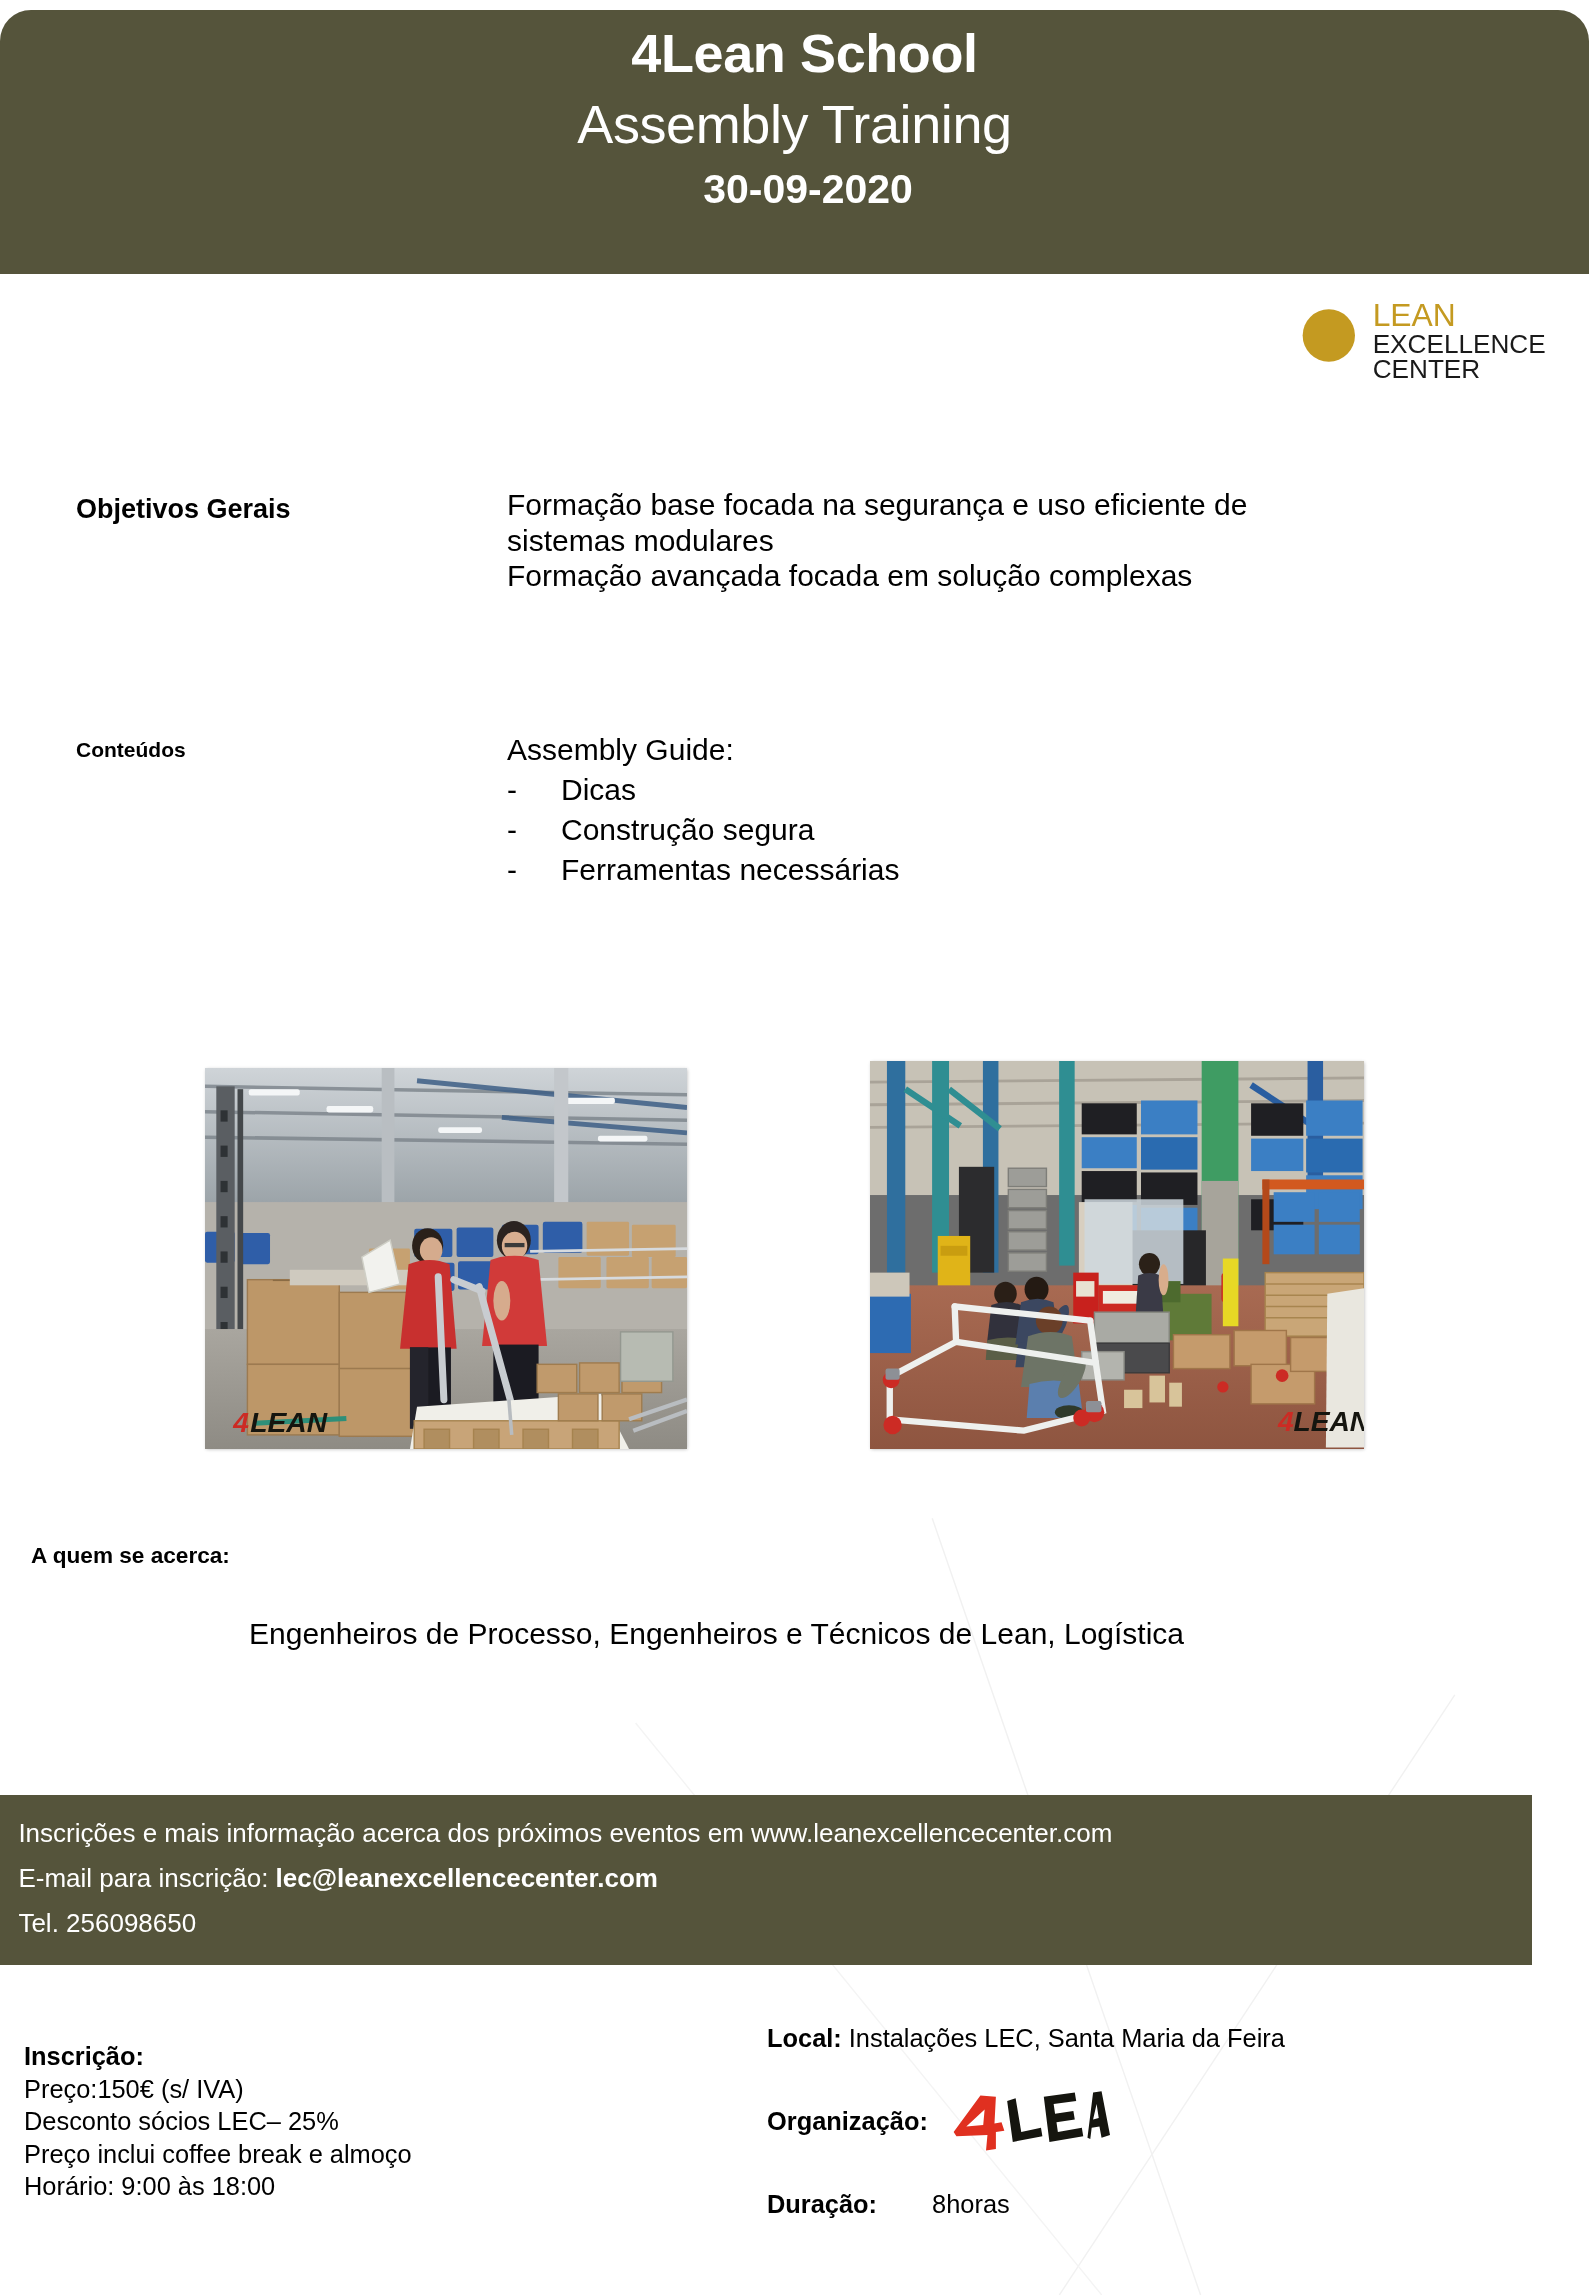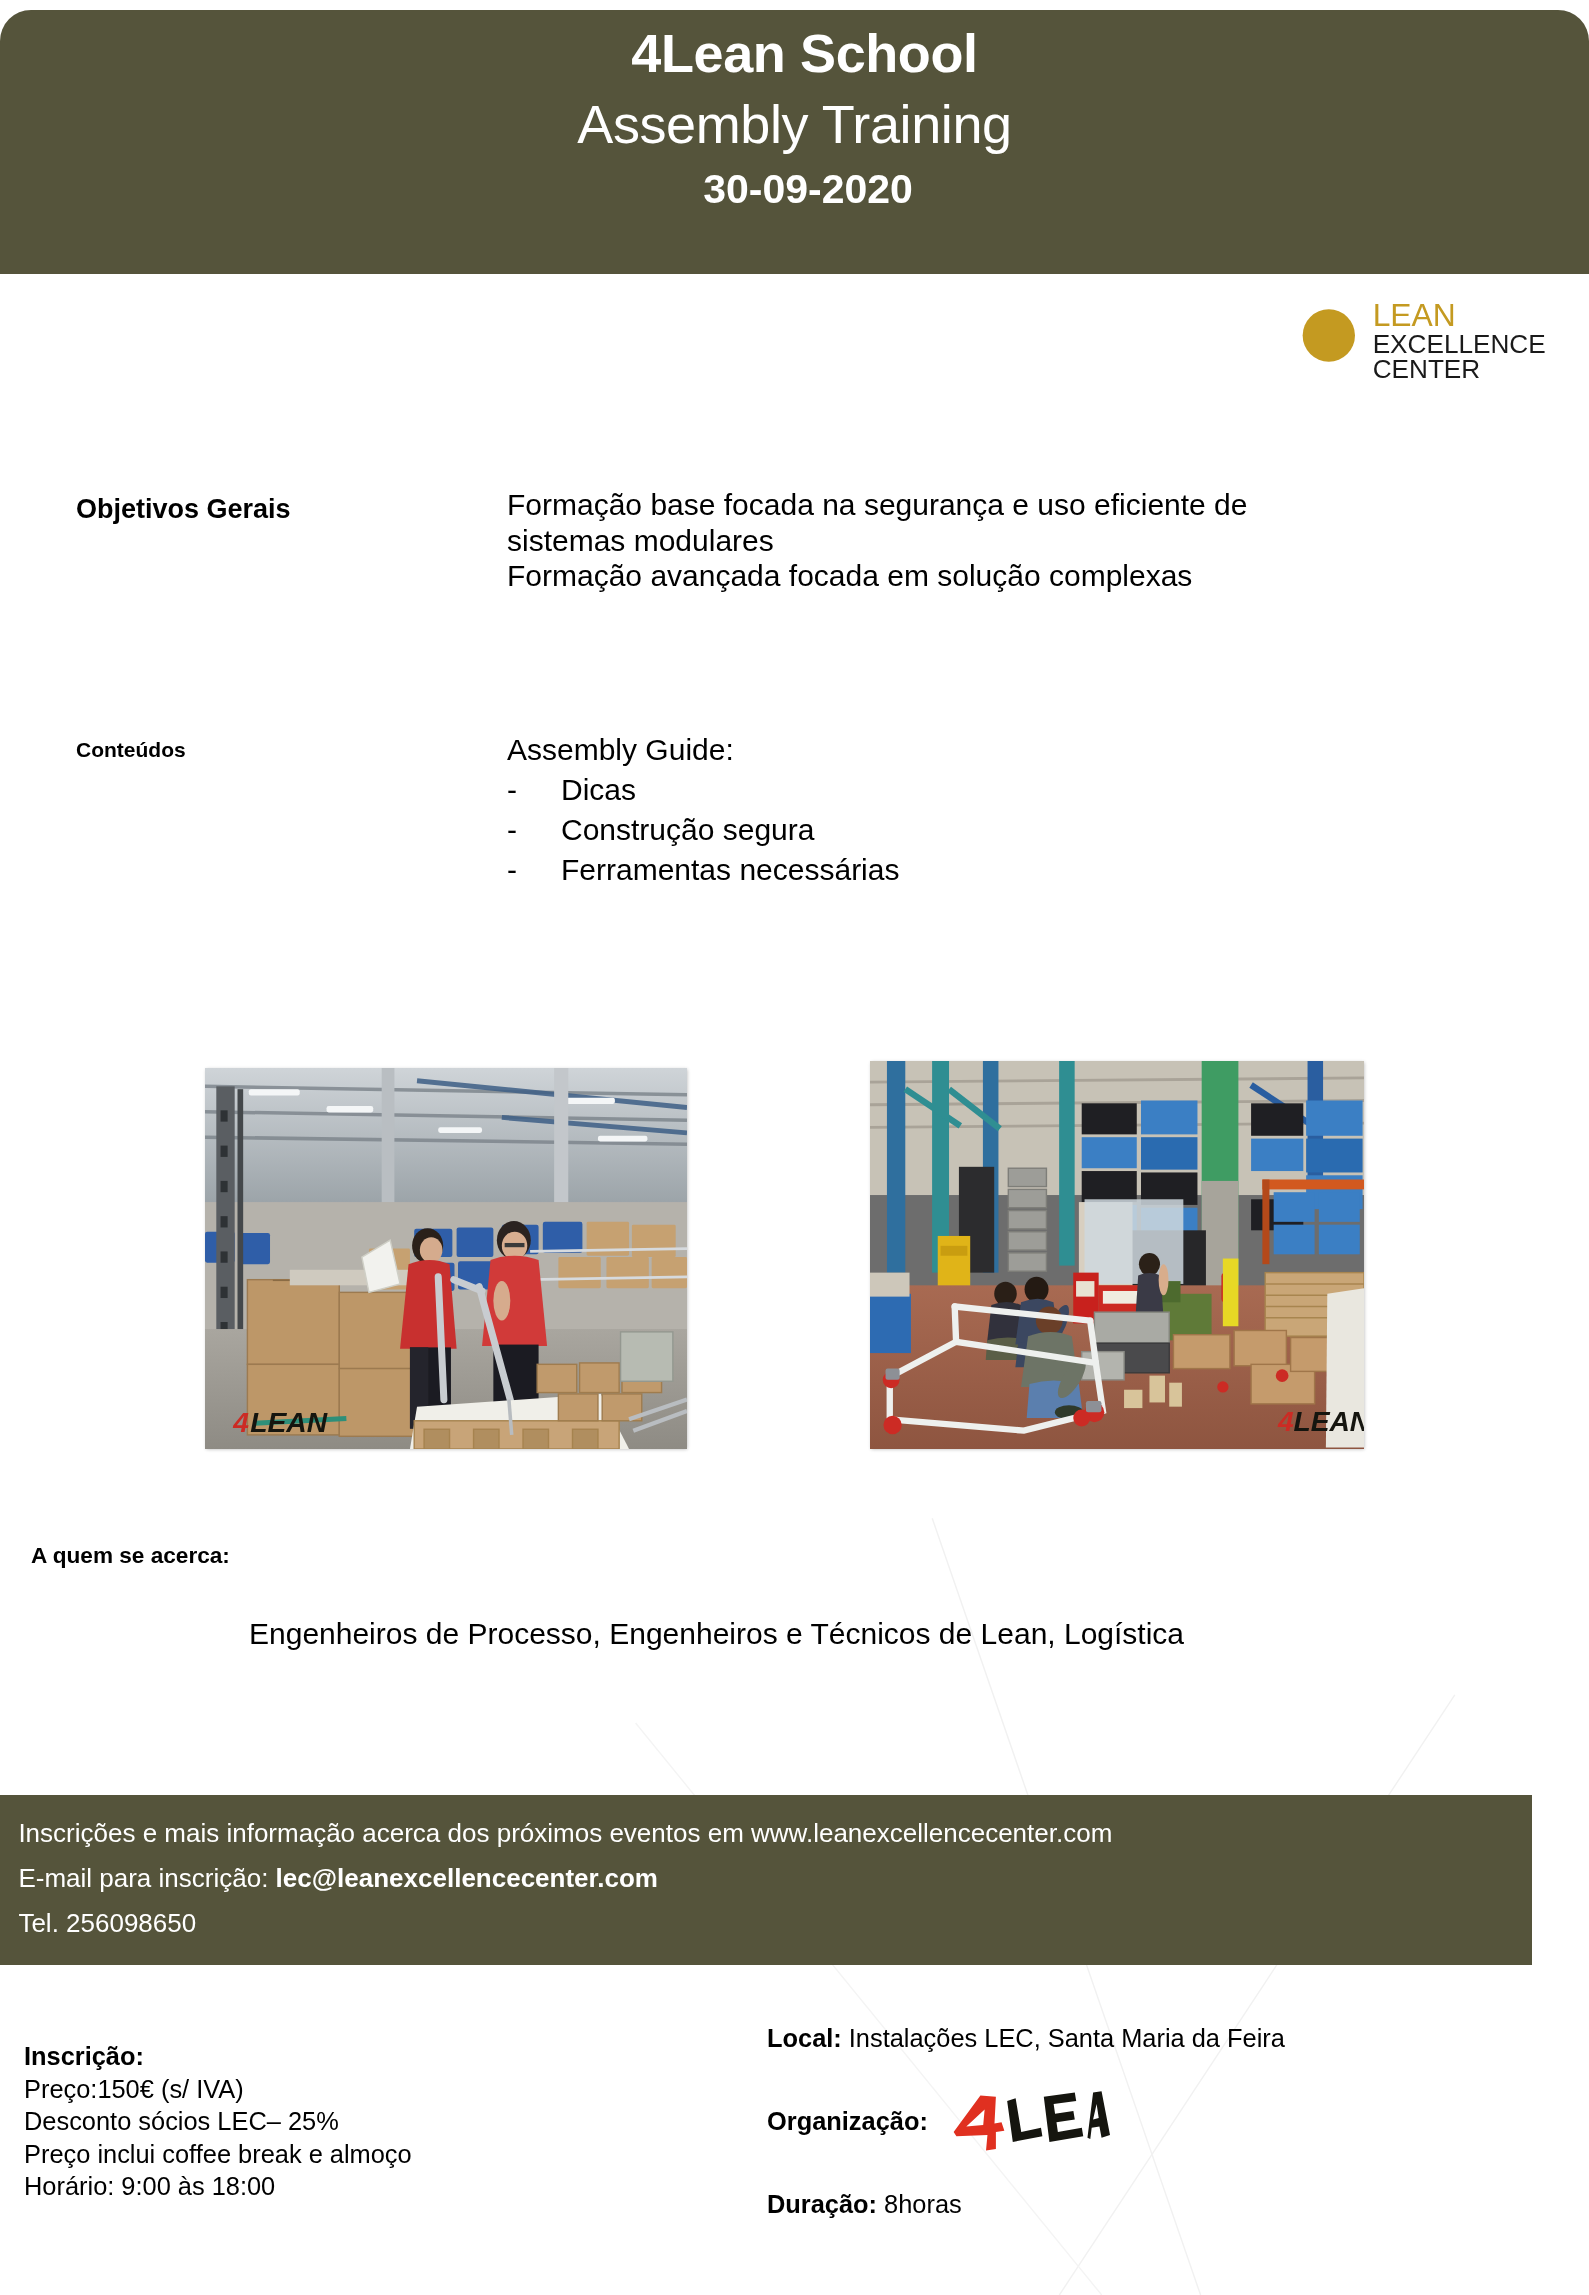--- a/index.html
+++ b/index.html
@@ -166,21 +166,21 @@
   .footer-left .ttl { font-weight: bold; }
 
   
   .footer-right {
     position: absolute;
     left: 767px;
     top: 2024px;
     font-size: 25.4px;
   }
   .fr-row { margin-bottom: 38px; display: flex; align-items: center; }
-  .fr-row:last-child { margin-bottom: 0; }
+  .fr-row:last-child { margin-bottom: 0; gap: 48px; }
   .fr-key { font-weight: bold; margin-right: 7px; }
   .fr-val { font-weight: normal; }
   .fourlean-logo { margin-left: 12.7px; }
   .fourlean-logo svg { display: block; }
 
   
   .bg-diag {
     position: absolute;
     left: 0; top: 0;
     width: 1589px; height: 2295px;

